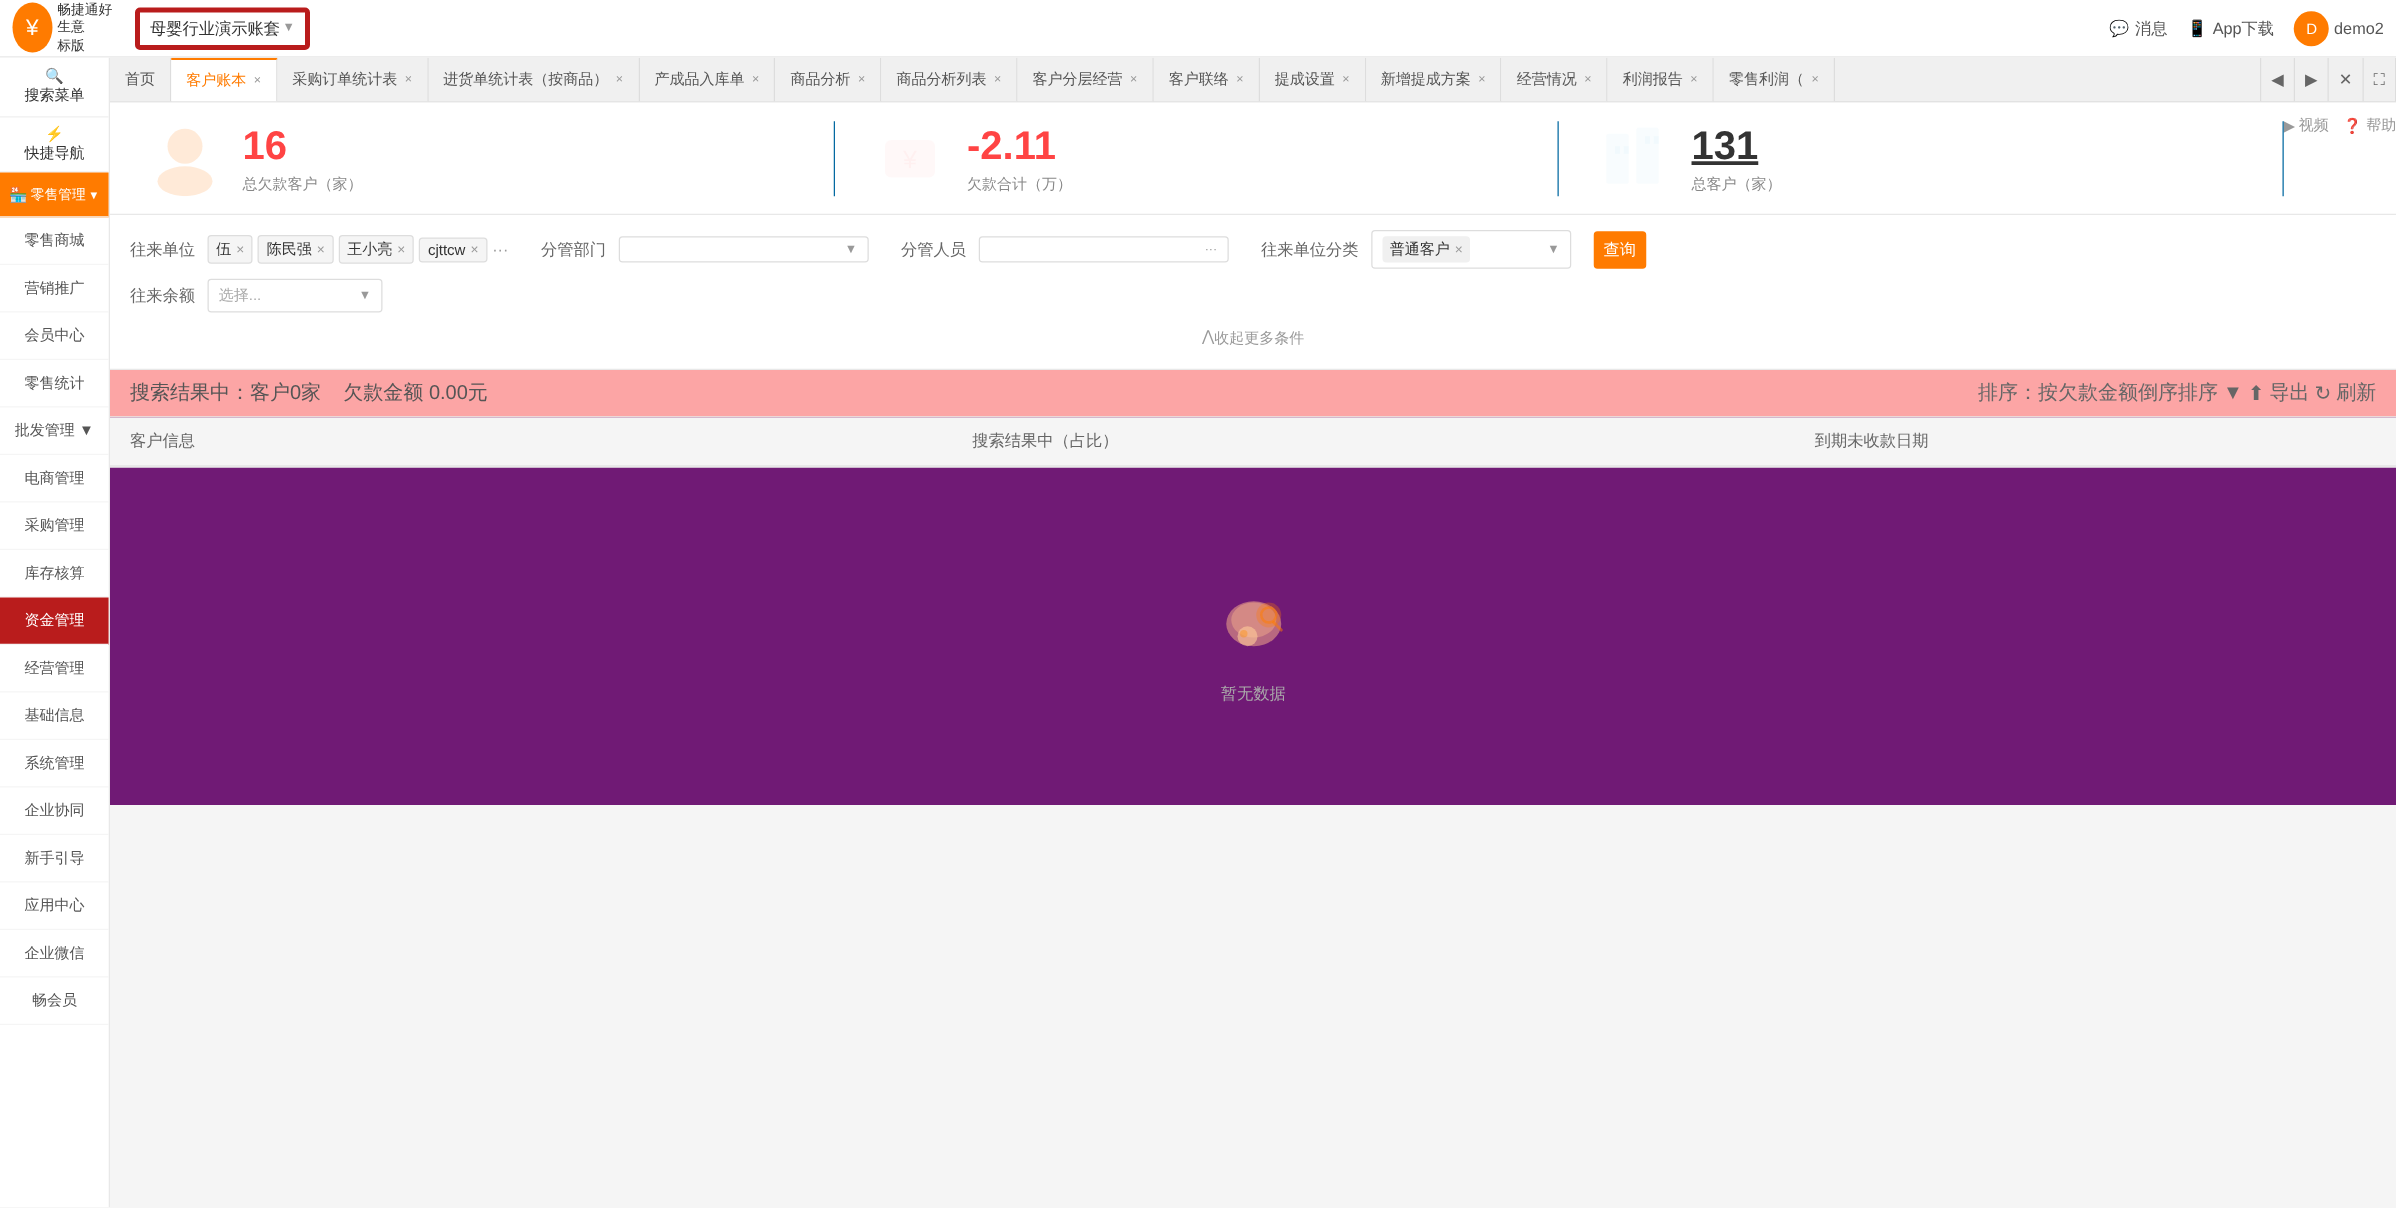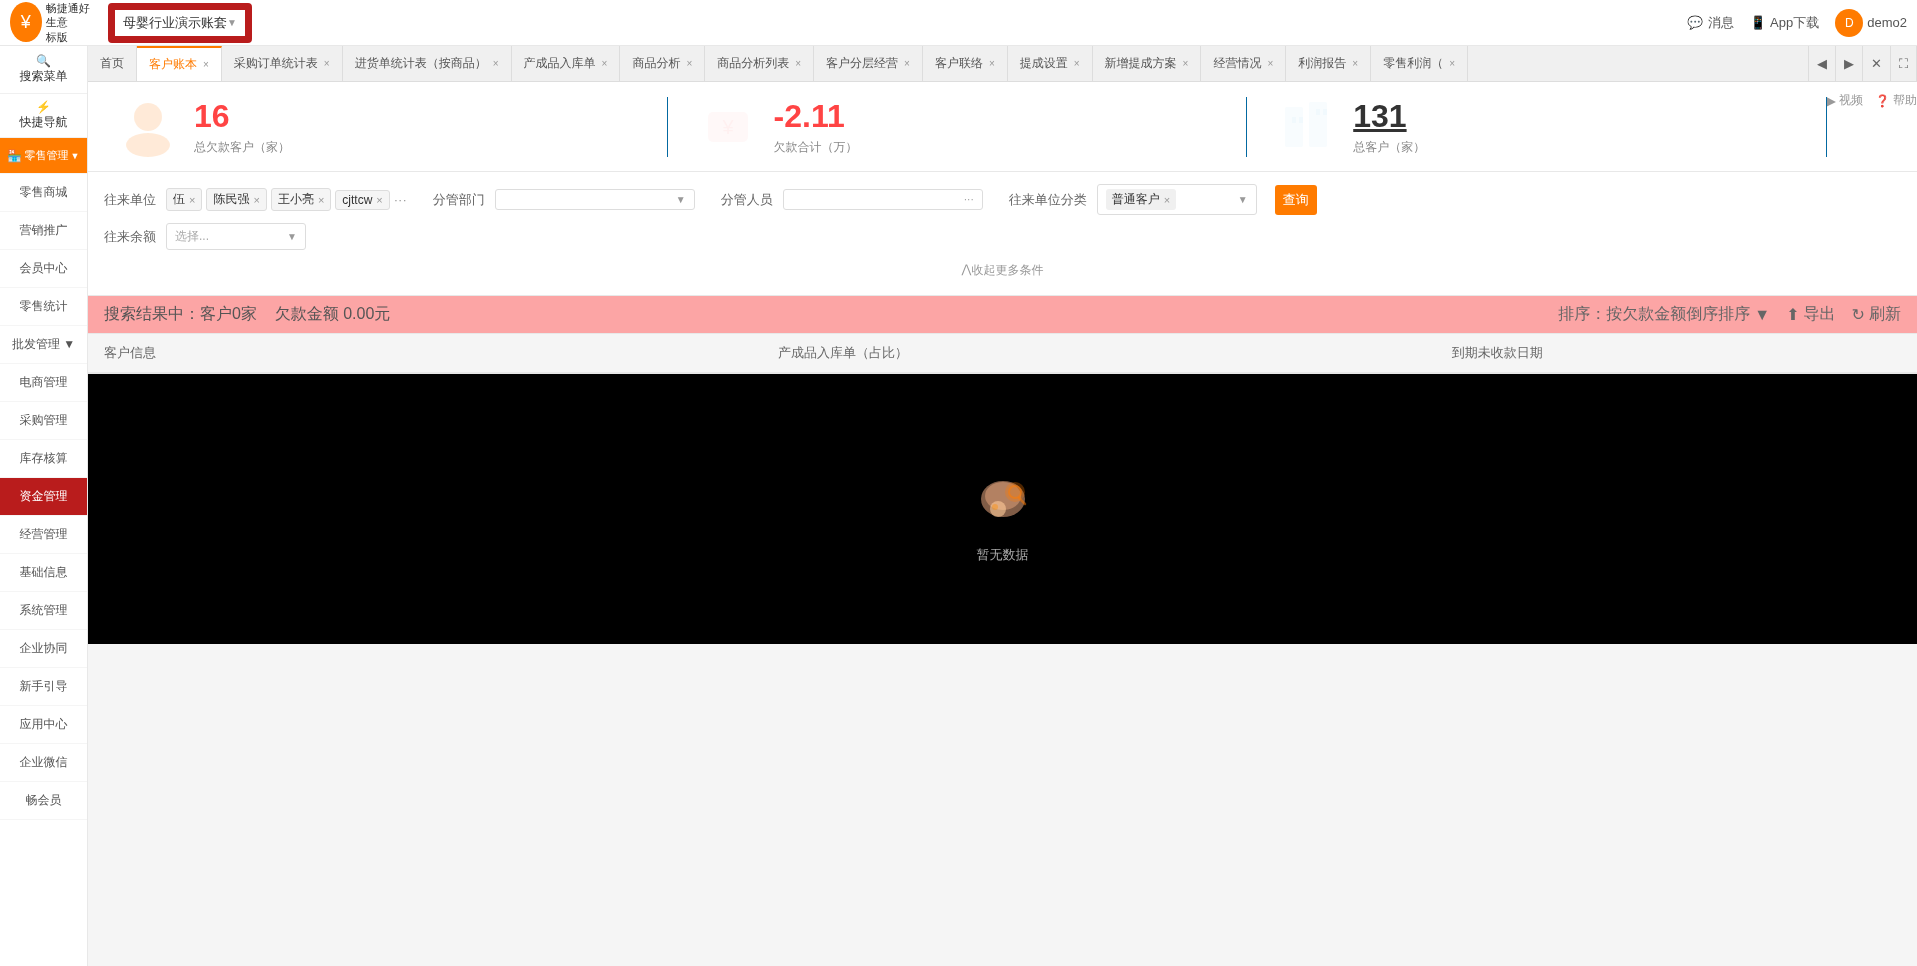--- a/index.html
+++ b/index.html
@@ -10,21 +10,21 @@
 
     
     .top-bar {
       display: flex; align-items: center; background: #fff; height: 46px;
       border-bottom: 1px solid #e8e8e8; padding: 0 10px; flex-shrink: 0;
     }
     .logo-area { display: flex; align-items: center; width: 88px; flex-shrink: 0; }
     .logo-icon { width: 40px; height: 40px; background: #ff7b00; border-radius: 50%; display: flex; align-items: center; justify-content: center; color: white; font-size: 18px; }
     .logo-text { font-size: 11px; color: #333; margin-left: 4px; line-height: 1.3; }
     .dropdown-selector {
-      display: flex; align-items: center; border: 7px solid #b91c1c; border-radius: 4px;
+      display: flex; align-items: center; border: 4px solid #b91c1c; border-radius: 4px;
       padding: 4px 8px; margin-left: 10px; cursor: pointer; font-size: 13px; color: #333; min-width: 140px;
     }
     .dropdown-selector .arrow { margin-left: auto; color: #999; font-size: 10px; }
     .top-right { margin-left: auto; display: flex; align-items: center; gap: 16px; }
     .top-right-item { display: flex; align-items: center; gap: 4px; cursor: pointer; color: #555; font-size: 13px; }
     .avatar { width: 28px; height: 28px; border-radius: 50%; background: #ff7b00; display: flex; align-items: center; justify-content: center; color: white; font-size: 12px; }
 
     
     .main-area { display: flex; flex: 1; overflow: hidden; }
 
@@ -96,25 +96,25 @@
       background: #ff7b00; color: #fff; border: none; border-radius: 3px;
       padding: 6px 8px; cursor: pointer; font-size: 13px; margin-left: 8px;
     }
     .collapse-bar { display: flex; justify-content: center; padding: 4px 0; cursor: pointer; color: #999; font-size: 12px; }
 
     
     .result-summary {
       background: #fca5a5; padding: 8px 16px; border-bottom: 1px solid #e8e8e8;
       display: flex; align-items: center; justify-content: space-between; font-size: 16px; color: #555;
     }
-    .result-actions { display: flex; gap: 16px; align-items: flex-end; }
+    .result-actions { display: flex; gap: 4px; align-items: flex-end; }
     .result-action { cursor: pointer; color: #666; display: flex; align-items: center; gap: 4px; }
 
     
-    .data-table { width: 100%; background: #000000; }
+    .data-table { width: 100%; background: #701a75; }
     .table-header { display: flex; background: #f5f5f5; border-bottom: 2px solid #e8e8e8; padding: 10px 16px; font-size: 13px; color: #666; font-weight: normal; }
     .col-client { flex: 3; }
     .col-debt { flex: 3; }
     .col-repayment { flex: 3; }
     .col-date { flex: 2; }
 
     
     .empty-state { display: flex; flex-direction: column; align-items: center; justify-content: flex-end; padding: 80px 0; }
     .empty-icon { width: 80px; height: 80px; margin-bottom: 12px; }
     .empty-text { font-size: 13px; color: #aaa; }
@@ -425,21 +425,21 @@
             <div class="result-action">
               <span>↻</span>
               <span>刷新</span>
             </div>
           </div>
         </div>
 
         <div class="data-table">
           <div class="table-header">
             <div class="col-client">客户信息</div>
-            <div class="col-debt">产成品入库单（占比）</div>
+            <div class="col-debt">搜索结果中（占比）</div>
             <div class="col-date">到期未收款日期</div>
           </div>
 
           <div class="empty-state">
             <div class="empty-icon">
               <svg width="80" height="80" viewBox="0 0 80 80">
 
                 <ellipse cx="40" cy="45" rx="22" ry="18" fill="#ffb88c" opacity="0.5"></ellipse>
                 <ellipse cx="40" cy="42" rx="18" ry="14" fill="#ffb88c" opacity="0.4"></ellipse>
                 <circle cx="52" cy="38" r="10" fill="#ff7b00" opacity="0.3"></circle>

